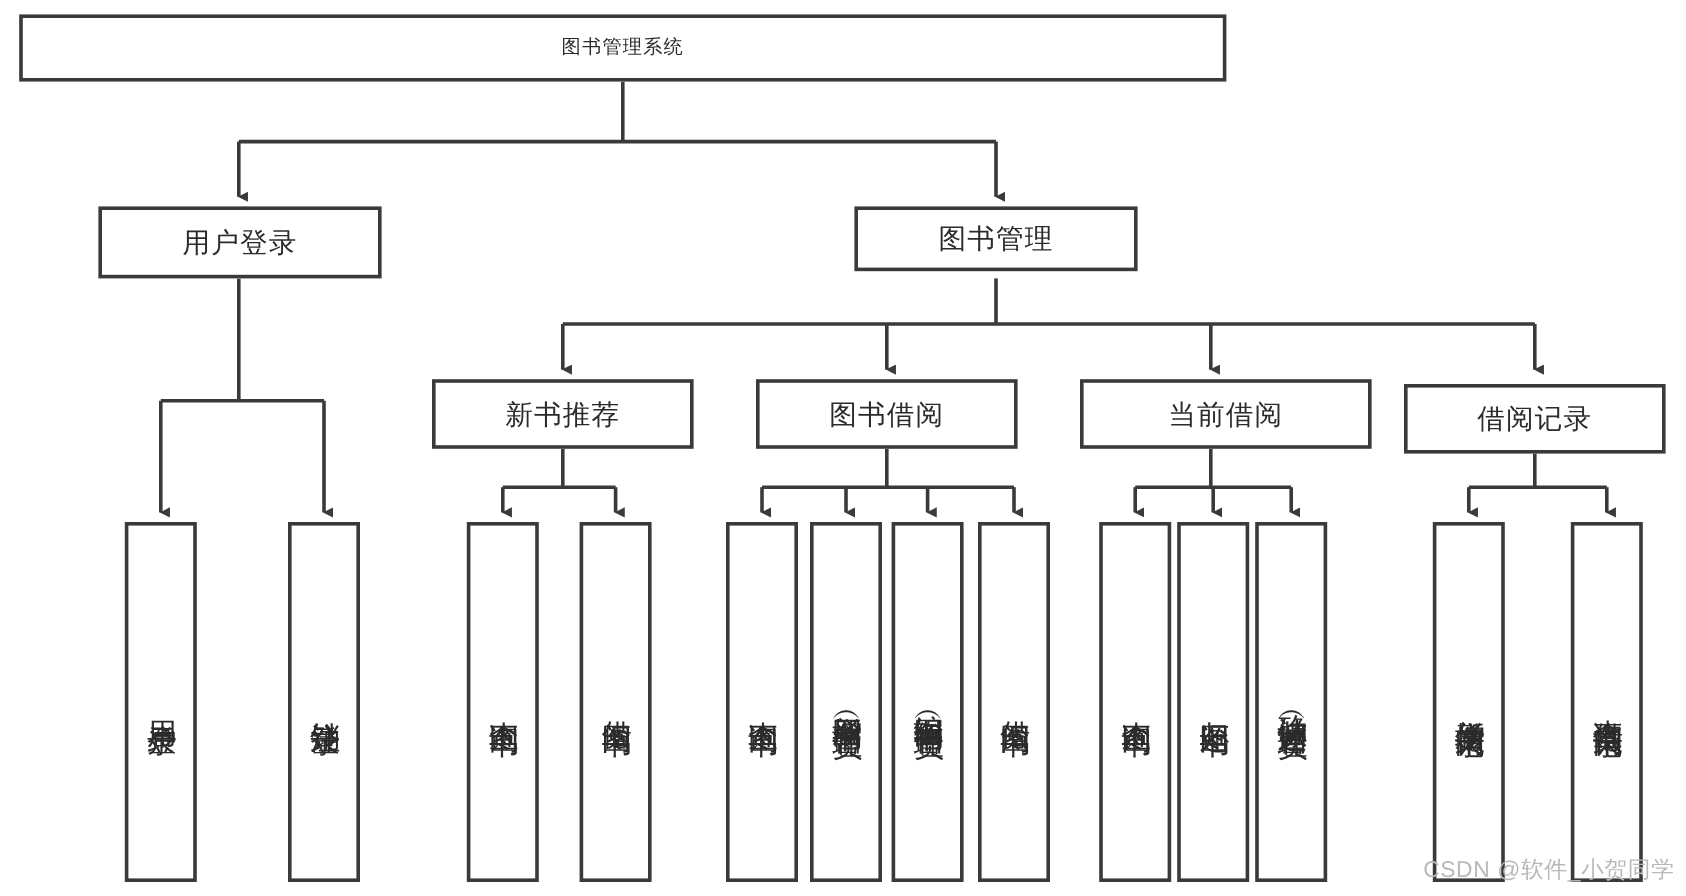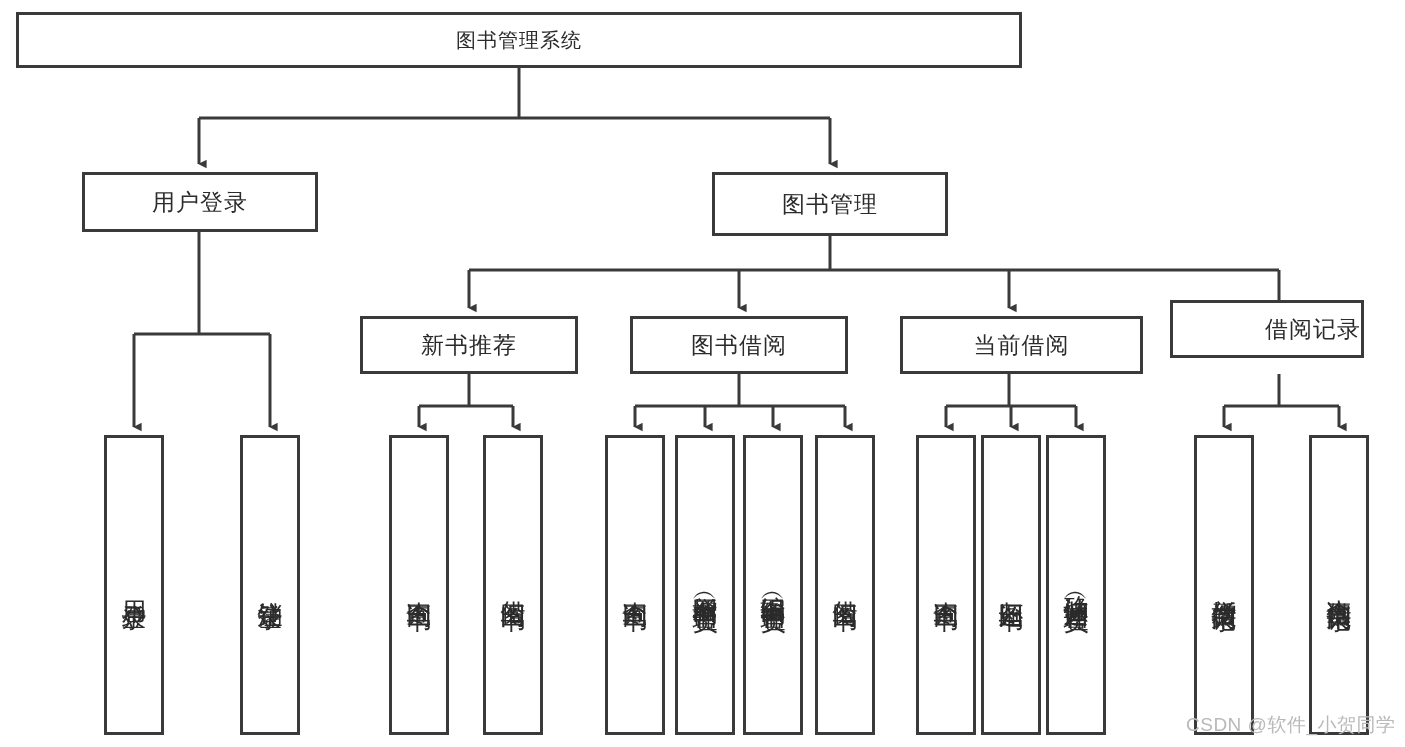--- a/index.html
+++ b/index.html
@@ -38,21 +38,21 @@
     display: block;
     text-align: center;
     line-height: 1.22;
     white-space: nowrap;
   }
   .node.horizontal .node-label {
     font-size: 23px;
     letter-spacing: 1px;
   }
   .node.root .node-label {
-    font-size: 20px;
+    font-size: 16px;
     letter-spacing: 1px;
   }
   .node.vertical {
     align-items: center;
     justify-content: center;
   }
   .node.vertical .node-label {
     writing-mode: vertical-rl;
     text-orientation: upright;
     font-size: 25px;
@@ -126,34 +126,34 @@
     </g>
   </svg>
 
   <div class="node root horizontal" style="left:16px; top:12px; width:1006px; height:56px;">
     <span class="node-label">图书管理系统</span>
   </div>
 
   <div class="node horizontal" style="left:82px; top:172px; width:236px; height:60px;">
     <span class="node-label">用户登录</span>
   </div>
-  <div class="node horizontal" style="left:712px; top:172px; width:236px; height:64px;">
+  <div class="node horizontal" style="left:712px; top:172px; width:236px; height:54px;">
     <span class="node-label">图书管理</span>
   </div>
 
   <div class="node horizontal" style="left:360px; top:316px; width:218px; height:58px;">
     <span class="node-label">新书推荐</span>
   </div>
   <div class="node horizontal" style="left:630px; top:316px; width:218px; height:58px;">
     <span class="node-label">图书借阅</span>
   </div>
   <div class="node horizontal" style="left:900px; top:316px; width:243px; height:58px;">
     <span class="node-label">当前借阅</span>
   </div>
-  <div class="node horizontal" style="left:1170px; top:300px; width:194px; height:58px;justify-content:flex-end;">
+  <div class="node horizontal" style="left:1170px; top:320px; width:218px; height:58px;">
     <span class="node-label">借阅记录</span>
   </div>
 
   <div class="node vertical" style="left:104px; top:435px; width:60px; height:300px;">
     <span class="node-label">用户登录</span>
   </div>
   <div class="node vertical" style="left:240px; top:435px; width:60px; height:300px;">
     <span class="node-label">注销登录</span>
   </div>
 

